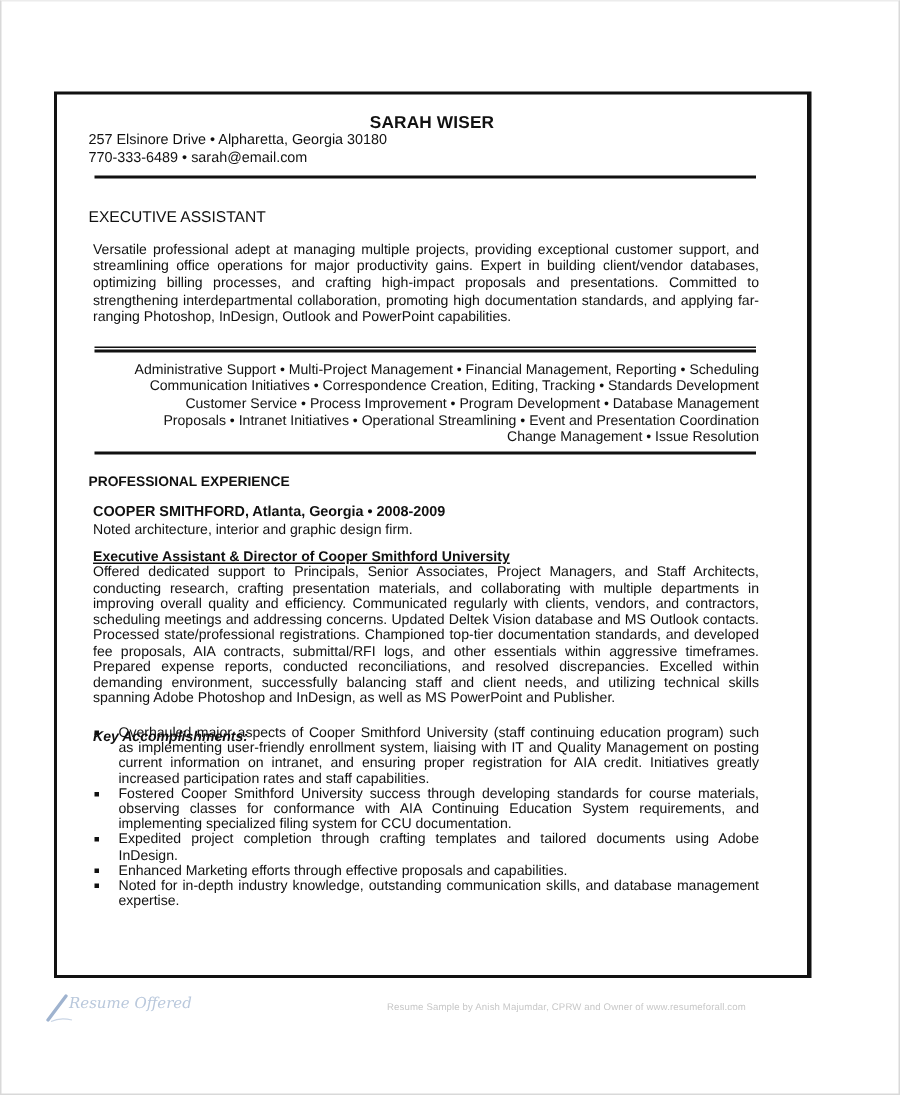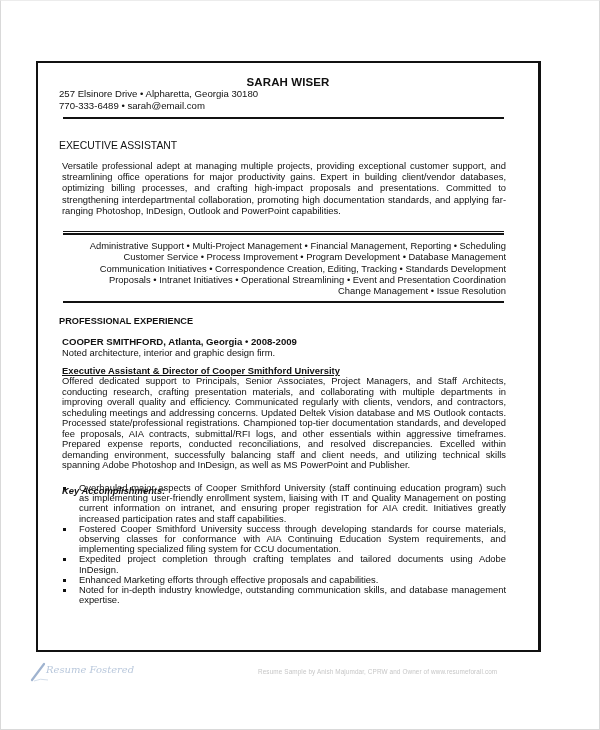--- a/index.html
+++ b/index.html
@@ -78,22 +78,22 @@
   <div class="inner title">EXECUTIVE ASSISTANT</div>
   <div class="inner summary">Versatile professional adept at managing multiple projects, providing exceptional customer support, and streamlining office operations for major productivity gains. Expert in building client/vendor databases, optimizing billing processes, and crafting high-impact proposals and presentations. Committed to strengthening interdepartmental collaboration, promoting high documentation standards, and applying far-ranging Photoshop, InDesign, Outlook and PowerPoint capabilities.</div>
 
   <div class="rule-double">
     <div class="l1"></div>
       <div class="l2"></div>
   </div>
 
   <div class="inner skills">
     <div>Administrative Support • Multi-Project Management • Financial Management, Reporting • Scheduling</div>
+    <div>Communication Initiatives • Correspondence Creation, Editing, Tracking • Standards Development</div>
     <div>Customer Service • Process Improvement • Program Development • Database Management</div>
-    <div>Communication Initiatives • Correspondence Creation, Editing, Tracking • Standards Development</div>
     <div>Proposals • Intranet Initiatives • Operational Streamlining • Event and Presentation Coordination</div>
     <div>Change Management • Issue Resolution</div>
   </div>
 
   <div class="rule-thick rule2"></div>
 
   <div class="inner section-title">PROFESSIONAL EXPERIENCE</div>
   <div class="inner company">COOPER SMITHFORD, Atlanta, Georgia • 2008-2009</div>
   <div class="inner role">Executive Assistant &amp; Director of Cooper Smithford University</div>
   <div class="inner company-desc">Noted architecture, interior and graphic design firm.</div>
@@ -107,15 +107,15 @@
     <li><span class="bullet"></span><span>Enhanced Marketing efforts through effective proposals and capabilities.</span></li>
     <li><span class="bullet"></span><span>Noted for in-depth industry knowledge, outstanding communication skills, and database management expertise.</span></li>
   </ul>
 </div>
 
 <div class="footer-logo">
   <svg width="20" height="22" viewBox="0 0 20 22" style="position:absolute;left:2px;top:0;">
     <path d="M2 20 L14 4" stroke="#9fb3cf" stroke-width="2.2" stroke-linecap="round"></path>
     <path d="M4 21 Q10 18 18 20" stroke="#c9d5e5" stroke-width="0.8" fill="none"></path>
   </svg>
-  <span class="footer-logo-text">Resume Fostered</span>
+  <span class="footer-logo-text">Resume Offered</span>
 </div>
 <div class="footer-note">Resume Sample by Anish Majumdar, CPRW and Owner of www.resumeforall.com</div>
 
 </body></html>

